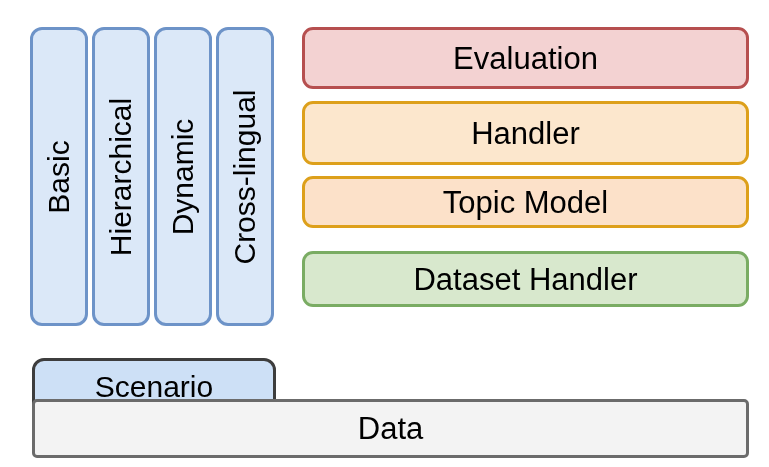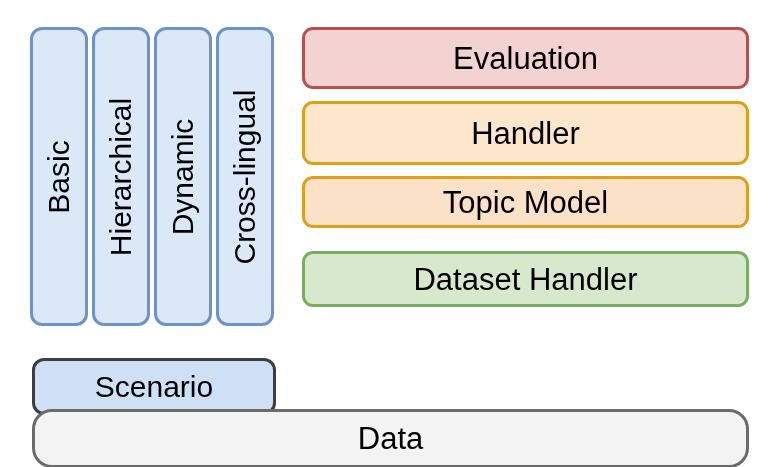--- a/index.html
+++ b/index.html
@@ -70,27 +70,27 @@
   }
   #stack-0 { top: 27px;  height: 62px; border-color: #b64f4f; background: #f3d2d2; }
   #stack-1 { top: 101px; height: 64px; border-color: #dda01b; background: #fce7cd; }
   #stack-2 { top: 176px; height: 52px; border-color: #dda01b; background: #fce1c9; }
   #stack-3 { top: 251px; height: 56px; border-color: #7aac63; background: #d8e8cd; }
   #stack-4 { top: 326px; height: 62px; border-color: #7aac63; background: #d8e8cd; }
 
   
   #data-box {
     left: 32px;
-    top: 409px;
+    top: 399px;
     width: 717px;
     height: 59px;
     border-color: #6b6b6b;
     background: #f3f3f3;
     font-size: 31px;
-    border-radius: 20px;
+    border-radius: 5px;
   }
 </style>
 </head>
 <body>
 
 <div id="diagram">
 
   <div class="box col" id="col-0">
     <span class="vlabel">Basic</span>
   </div>

